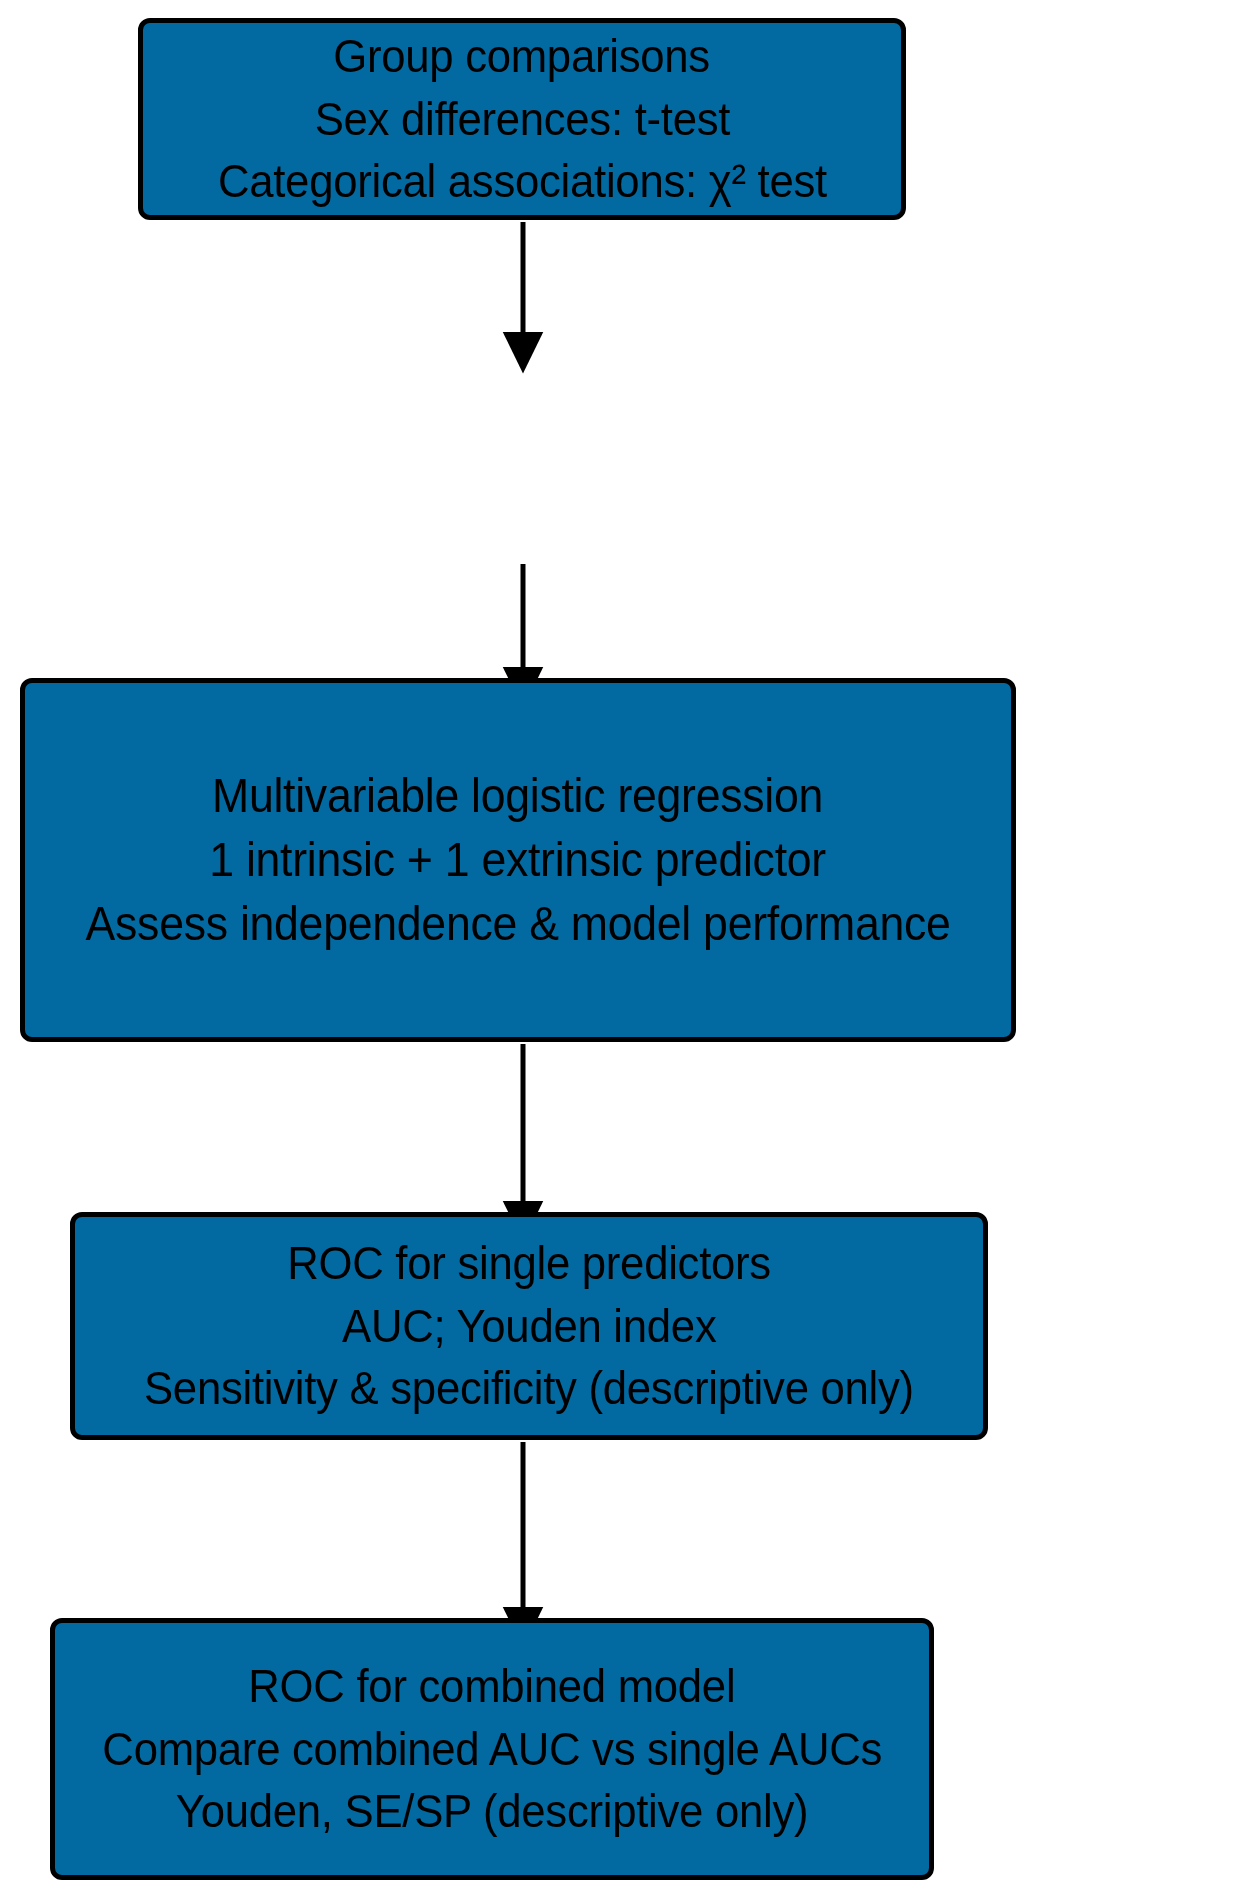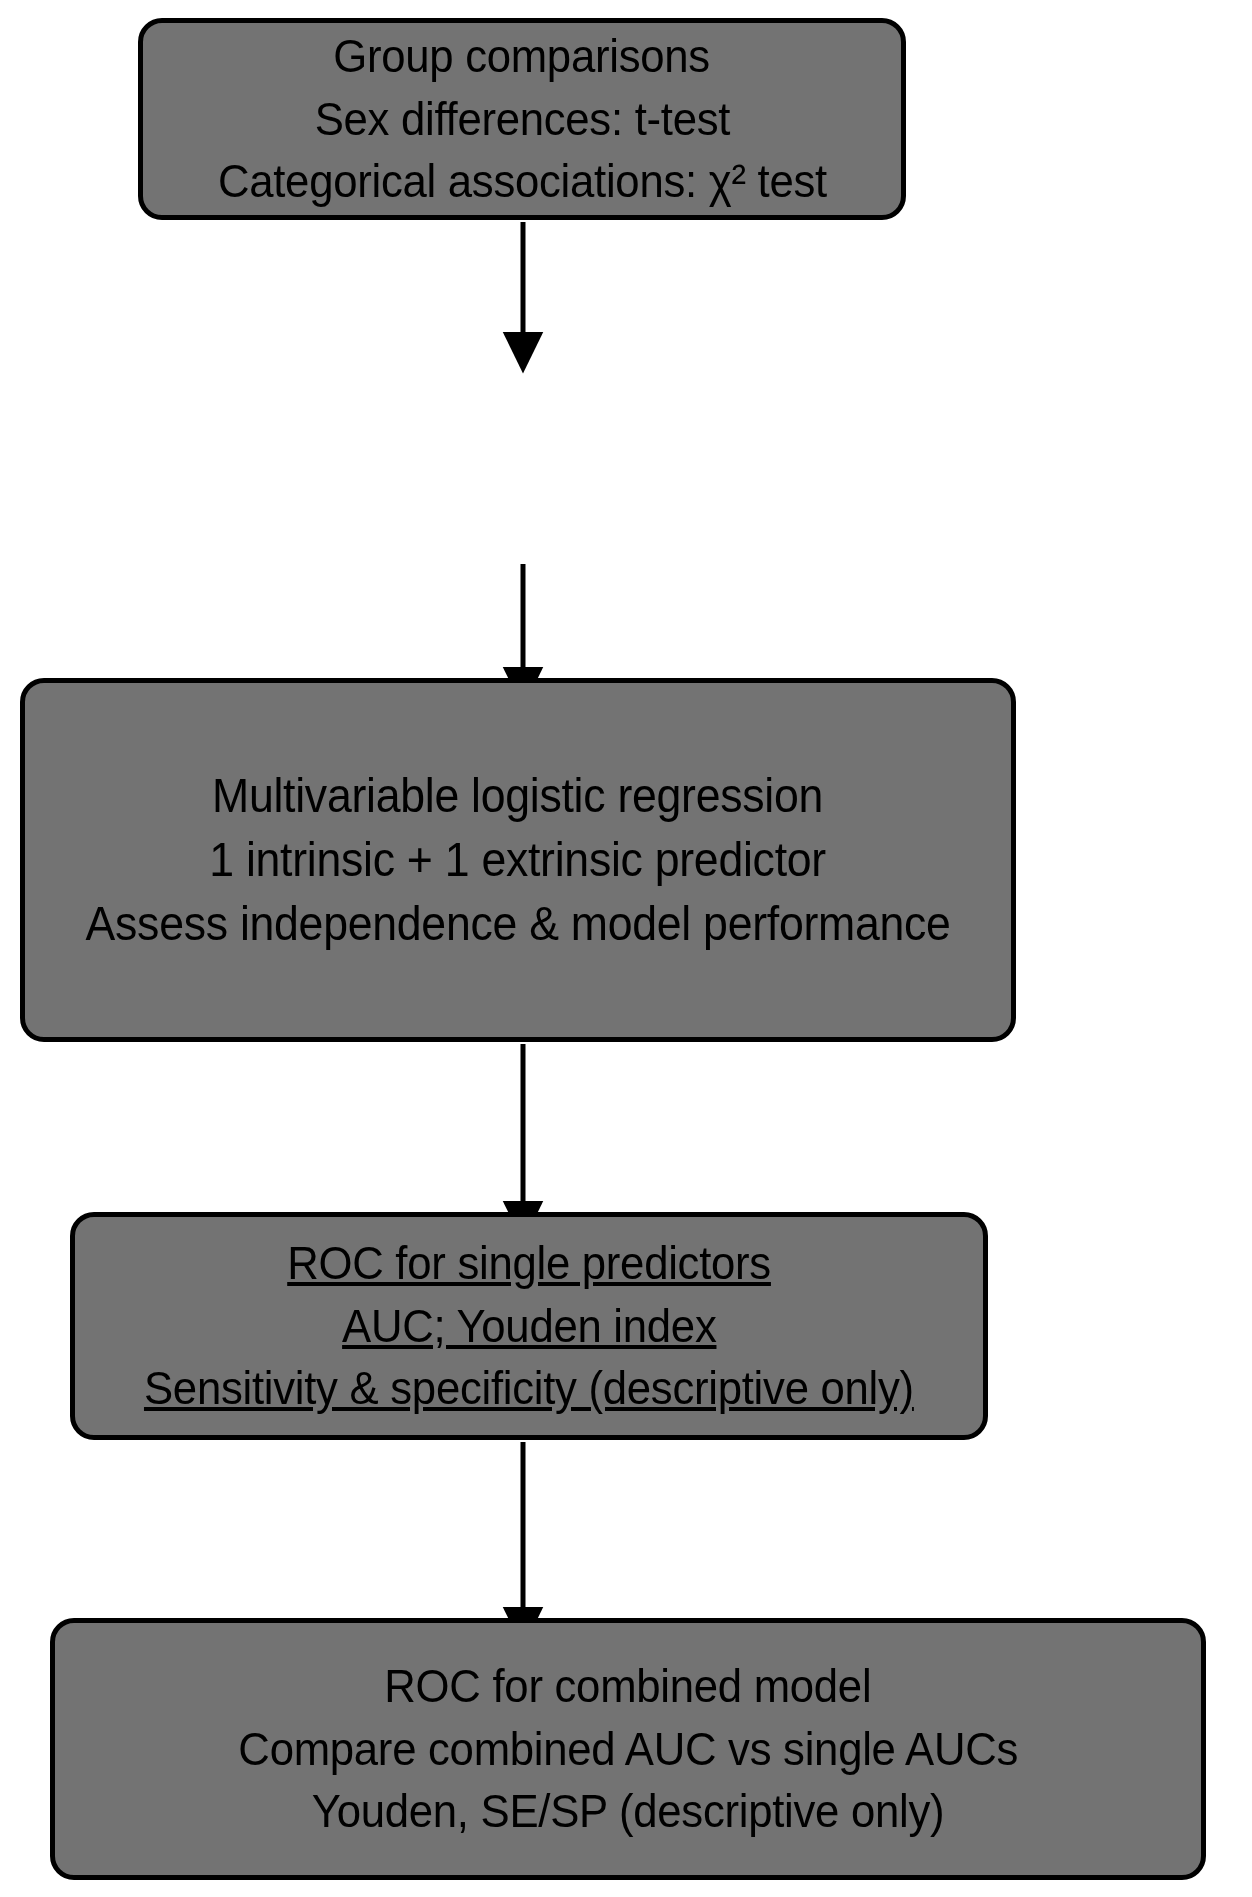--- a/index.html
+++ b/index.html
@@ -19,22 +19,22 @@
     position: absolute;
     top: 0;
     left: 0;
     width: 1252px;
     height: 1897px;
   }
   .node-box {
     position: absolute;
     box-sizing: border-box;
     border: 5px solid #000000;
-    border-radius: 24px;
-    background: #737373;
+    border-radius: 12px;
+    background: #0369a1;
     display: flex;
     flex-direction: column;
     align-items: center;
     justify-content: center;
     text-align: center;
     color: #000000;
   }
   .node-line {
     display: block;
     white-space: nowrap;
@@ -43,22 +43,22 @@
     letter-spacing: -0.3px;
     font-weight: 400;
     font-stretch: condensed;
     transform: scaleX(0.93);
     transform-origin: center center;
   }
   
   #node-1 { left: 138px;  top: 18px;   width: 768px;  height: 202px; }
   #node-2 { left: 186px;  top: 344px;  width: 676px;  height: 218px; }
   #node-3 { left: 20px;   top: 678px;  width: 996px;  height: 364px; align-items: center; }
-  #node-4 { left: 70px;   top: 1212px; width: 918px;  height: 228px; text-decoration: underline; }
-  #node-5 { left: 50px;   top: 1618px; width: 1156px;  height: 262px; }
+  #node-4 { left: 70px;   top: 1212px; width: 918px;  height: 228px; }
+  #node-5 { left: 50px;   top: 1618px; width: 884px;  height: 262px; }
 
   #node-3 .node-line { font-size: 48px; }
   #node-4 .node-line { font-size: 47px; }
   #node-5 .node-line { font-size: 47px; }
 </style>
 </head>
 <body>
 
 <div id="canvas">
 

